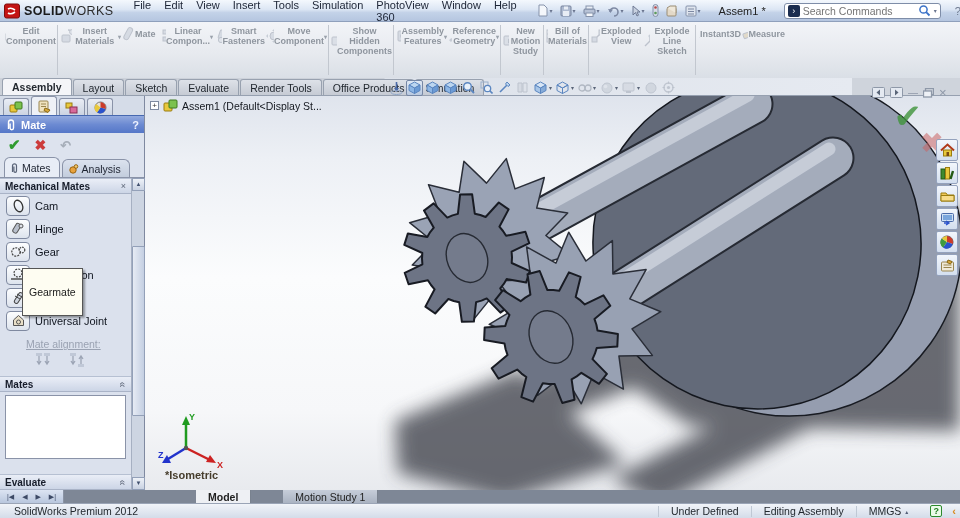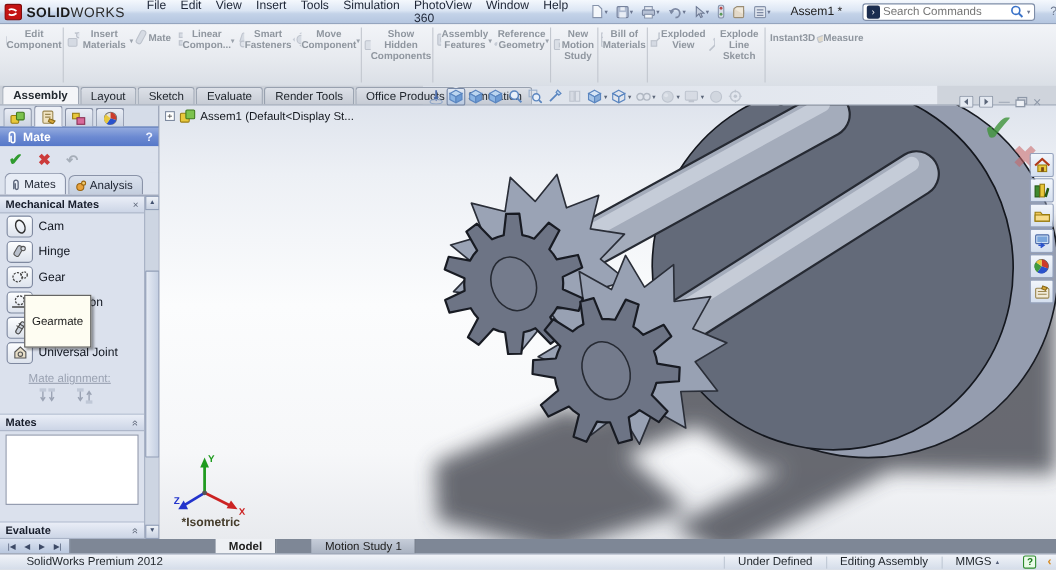--- a/index.html
+++ b/index.html
@@ -125,21 +125,21 @@
   .navbtns span { font-size:7px; color:#3d4a66; }
   .btab-gap { width:100px; }
   .btab { padding:0 12px; font-size:10.5px; display:flex; align-items:center;
     background:linear-gradient(180deg,#c6cdd9,#aab3c2); color:#222; border-right:1px solid #79828f;margin-left:32px; }
   .btab.active { background:#eef0f4; font-weight:bold; }
 
   
   .statusbar { position:absolute; left:0; top:503px; width:960px; height:15px;
     background:linear-gradient(180deg,#f1f4f9,#d4dce9); border-top:1px solid #9aa4b6;
     display:flex; align-items:center; font-size:10.5px; color:#23292f; }
-  .statusbar .sleft { padding-left:24px; flex:1; }
+  .statusbar .sleft { padding-left:14px; flex:1; }
   .sitem { padding:0 12px; border-left:1px solid #bfc8d4; height:11px; display:flex; align-items:center; gap:4px; }
   .units-car { font-size:6px; color:#55607a; }
   .shelp { width:12px; height:12px; border:1px solid #2d8a2d; background:#eafbe8; color:#1d7a1d; font-weight:bold;
     font-size:9px; text-align:center; line-height:10px; border-radius:2px; margin:0 10px; }
   .collapse-arrow { color:#d88a1f; font-weight:bold; font-size:11px; margin-right:4px; }
 </style>
 </head>
 <body>
 
 <div class="app">

